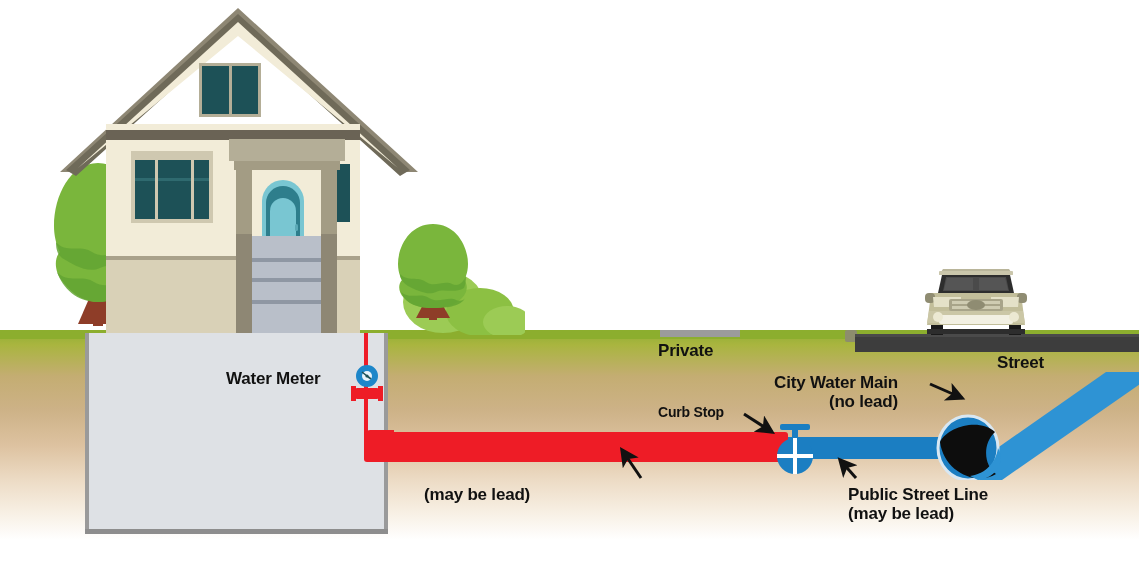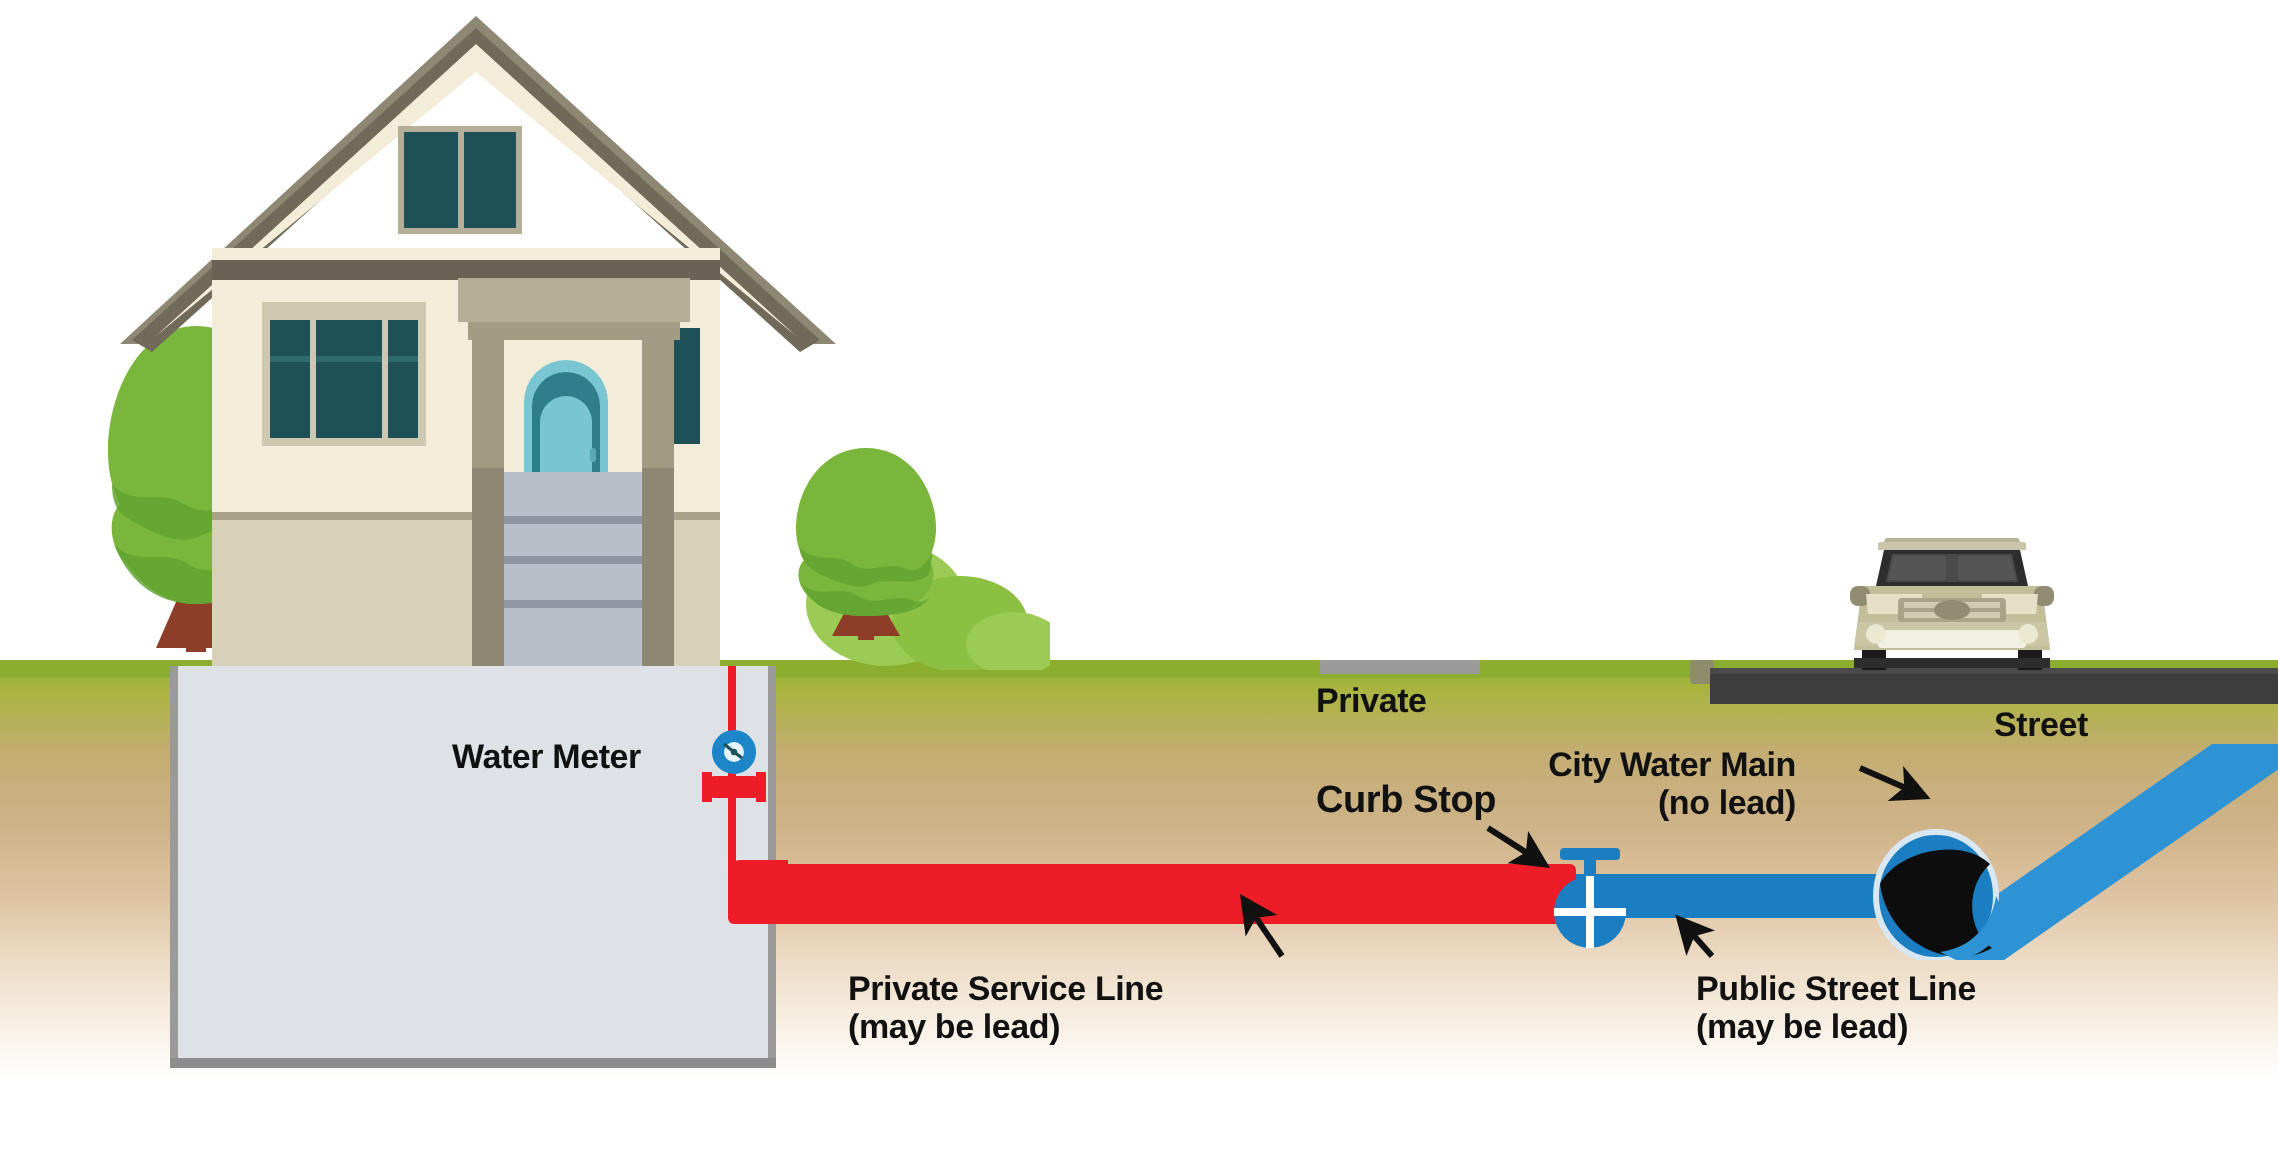--- a/index.html
+++ b/index.html
@@ -18,21 +18,21 @@
   .curb{position:absolute;left:845px;top:330px;width:12px;height:12px;background:#8d8d6d;border-radius:2px;}
   
   .street{position:absolute;left:855px;top:337px;width:284px;height:15px;background:#3d3d3d;}
   .street-top{position:absolute;left:855px;top:334px;width:284px;height:4px;background:#4a4a4a;}
 
   
   .lbl{position:absolute;font-weight:bold;color:#111111;letter-spacing:-0.2px;line-height:1.12;}
   .lbl-sidewalk{left:658px;top:341px;font-size:17px;}
   .lbl-street{left:949px;top:353px;font-size:17px;margin-left:48px;}
   .lbl-watermeter{left:226px;top:369px;font-size:17px;text-align:right;}
-  .lbl-curbstop{left:658px;top:390px;font-size:19px;}
+  .lbl-curbstop{left:658px;top:405px;font-size:14px;}
   .lbl-citymain{left:738px;top:373px;font-size:17px;text-align:right;width:160px;}
   .lbl-private{left:424px;top:485px;font-size:17px;}
   .lbl-public{left:848px;top:485px;font-size:17px;}
 
   
   .house{position:absolute;left:60px;top:6px;width:360px;height:330px;}
   .roof{position:absolute;left:0;top:0;width:360px;height:200px;}
   .wall{position:absolute;left:46px;top:118px;width:254px;height:212px;background:#f2ecd8;}
   .wall-band{position:absolute;left:46px;top:124px;width:254px;height:10px;background:#6a6355;}
   .wall-base{position:absolute;left:46px;top:254px;width:254px;height:76px;background:#d9d1b7;}
@@ -263,21 +263,20 @@
   <div class="lbl lbl-street">Street</div>
   <div class="lbl lbl-watermeter">Water Meter</div>
   <div class="lbl lbl-curbstop">Curb Stop</div>
 
   <div class="lbl lbl-citymain">
     <div>City Water Main</div>
     <div>(no lead)</div>
   </div>
 
   <div class="lbl lbl-private">
-    <div>Private Service Line</div>
     <div>(may be lead)</div>
   </div>
 
   <div class="lbl lbl-public">
     <div>Public Street Line</div>
     <div>(may be lead)</div>
   </div>
 
   <div class="resp">
     

